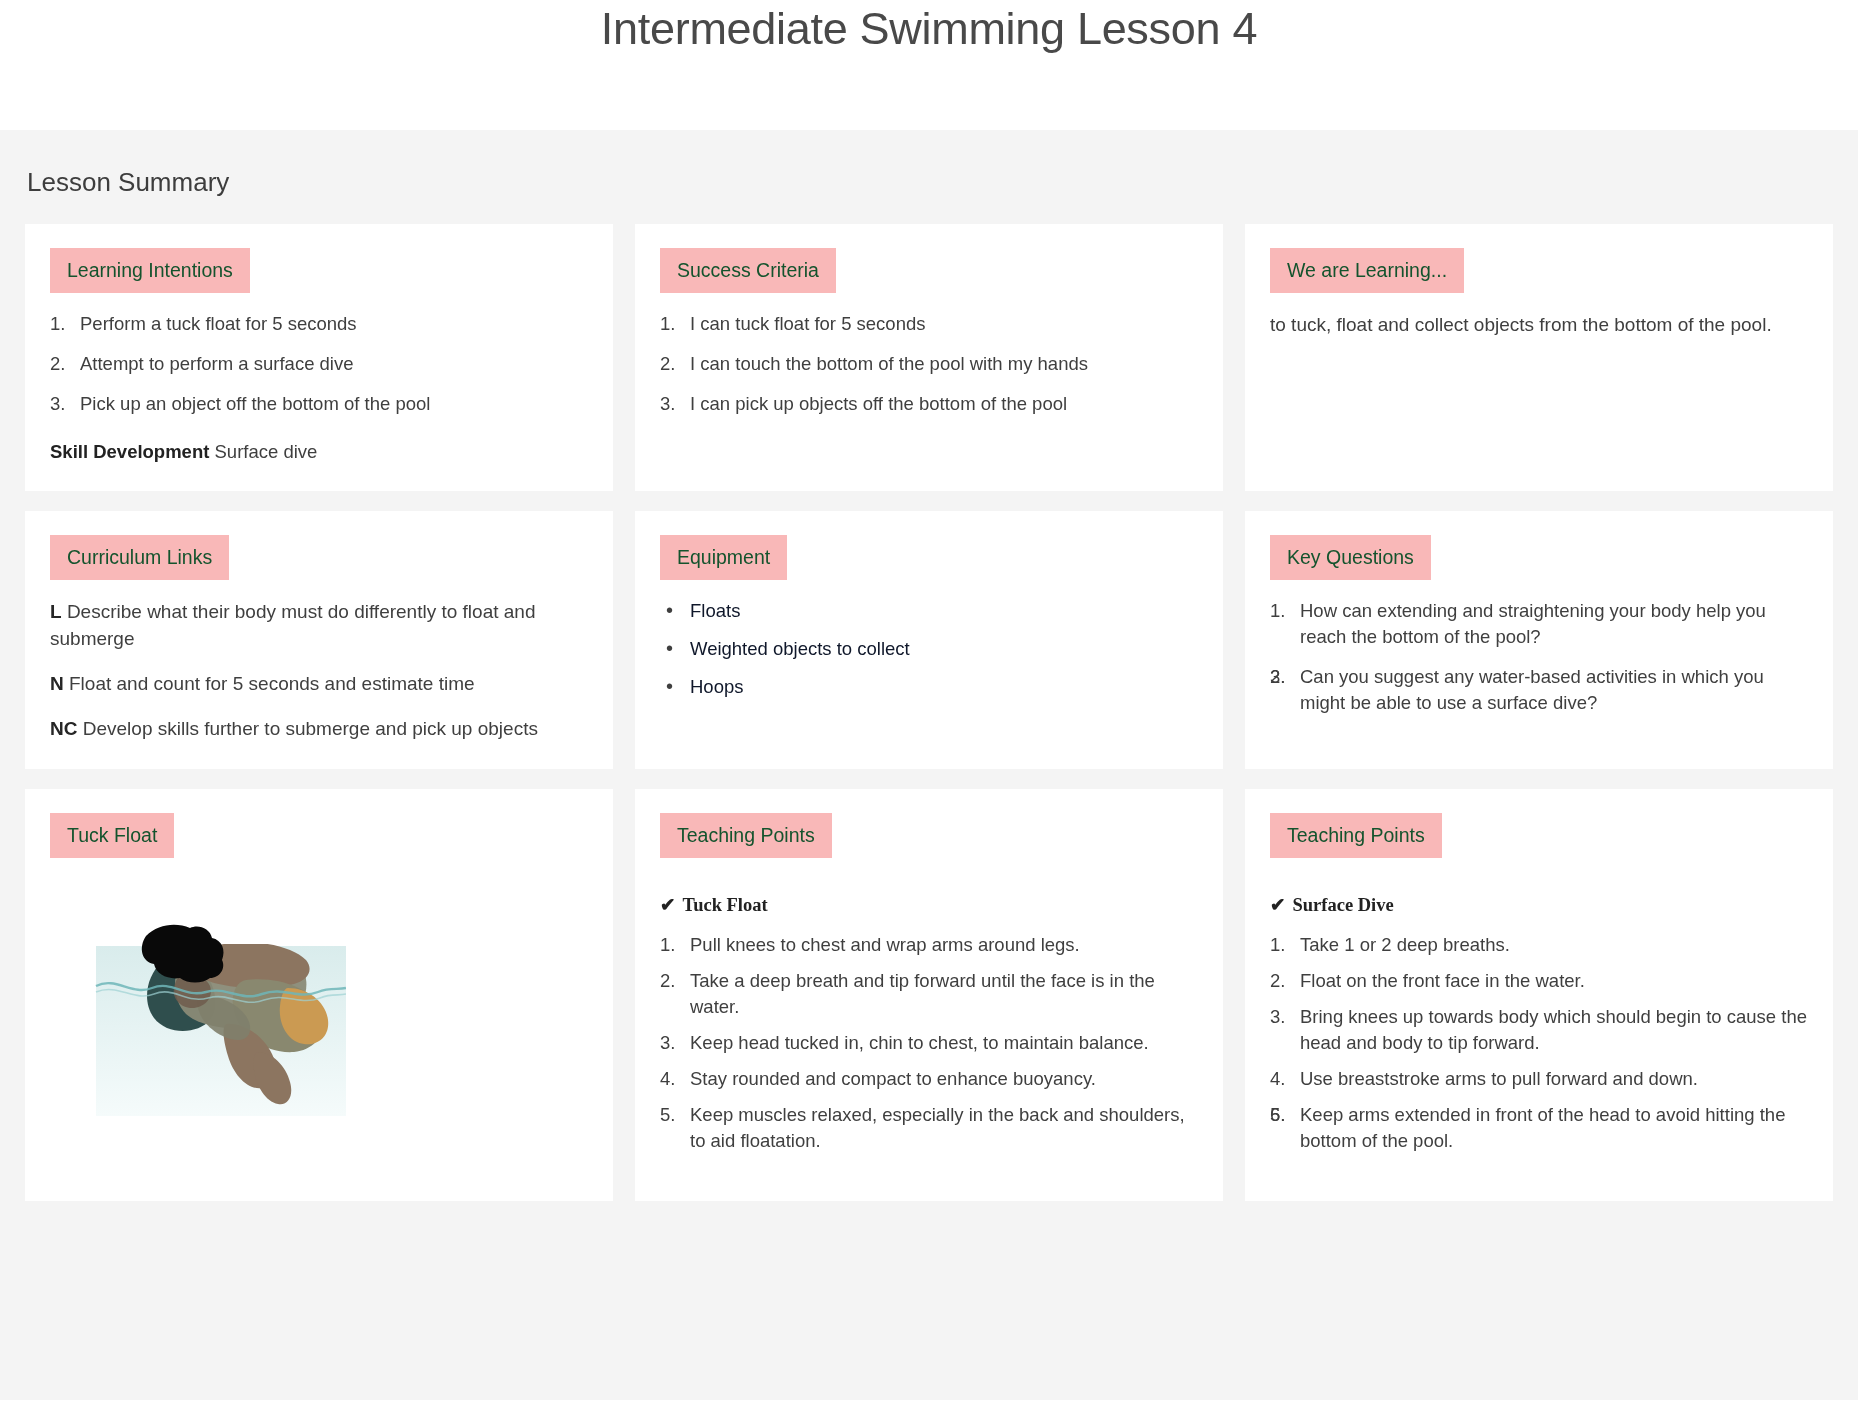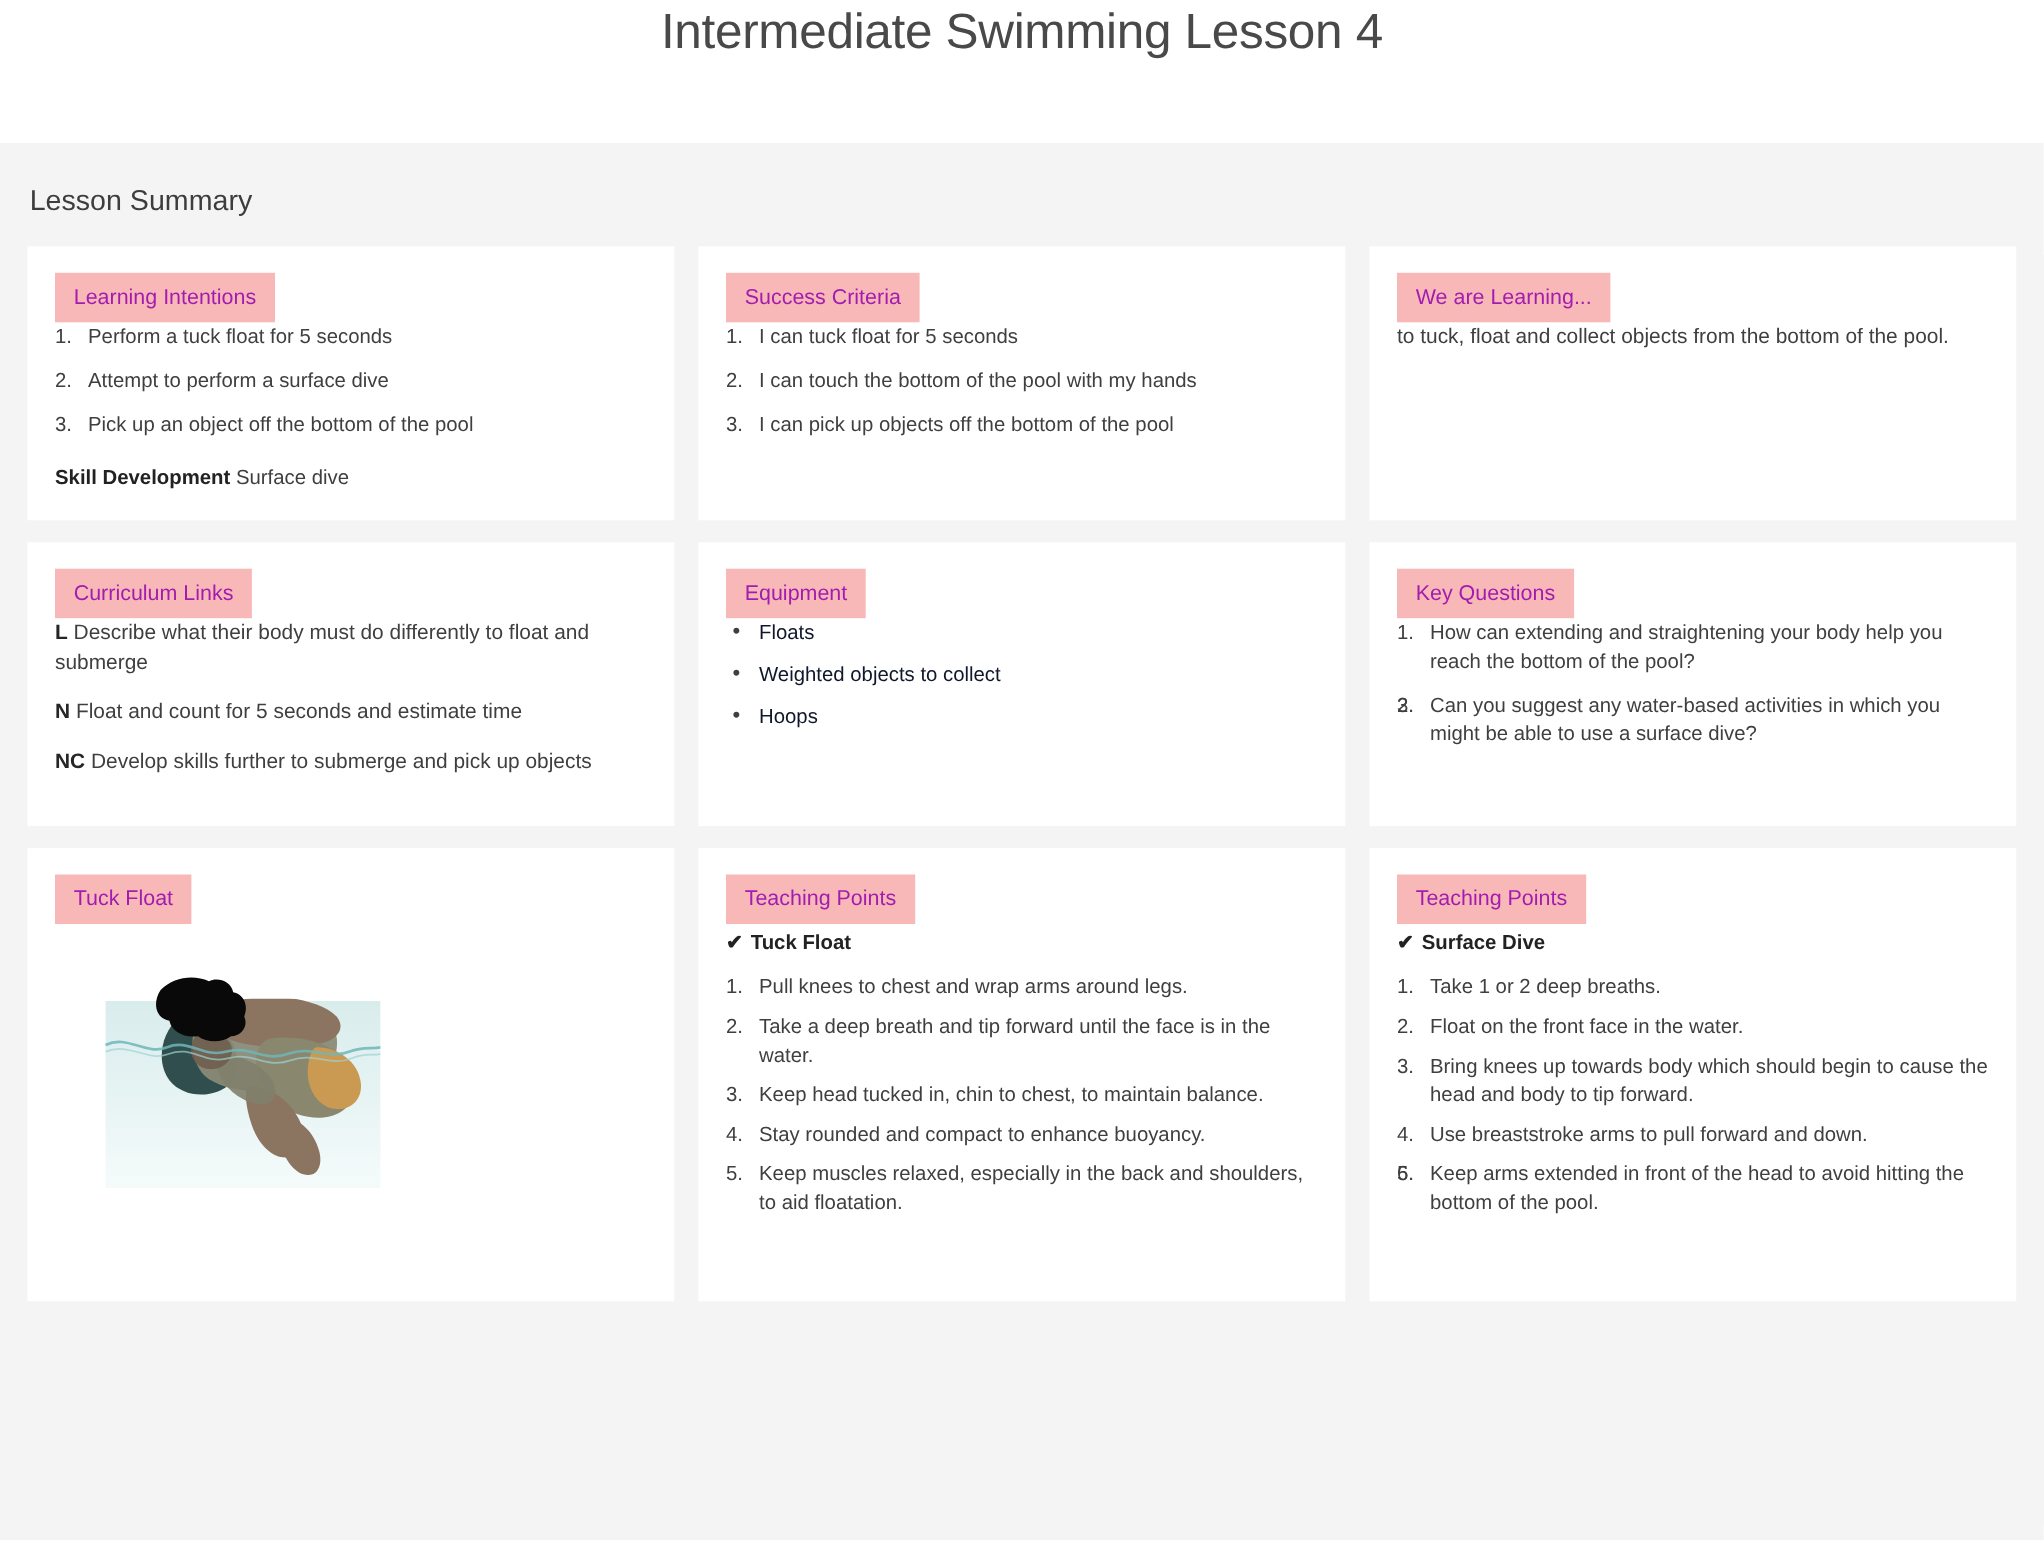--- a/index.html
+++ b/index.html
@@ -61,25 +61,25 @@
     padding: 24px 25px 26px 25px;
     position: relative;
   }
   .card-r1 { min-height: 248px; }
   .card-r2 { min-height: 258px; }
   .card-r3 { min-height: 412px; }
 
   .badge {
     display: inline-block;
     background: #f9b8b8;
-    color: #a21caf;
+    color: #14532d;
     font-size: 19.5px;
     line-height: 22px;
     padding: 11px 17px 12px 17px;
-    margin-bottom: 0;
+    margin-bottom: 18px;
   }
 
   
   ol.num-list, ul.bullet-list {
     margin: 0;
     padding: 0;
     list-style: none;
   }
   ol.num-list > li {
     font-size: 18.5px;
@@ -131,21 +131,22 @@
     color: #3f3f3f;
     margin: 22px 0 0 0;
   }
   .skill-line .lead { font-weight: bold; color: #222; }
 
   .sub-head {
     font-size: 18.5px;
     line-height: 26px;
     font-weight: bold;
     color: #222222;
-    margin: 4px 0 14px 0;
+    margin: 16px 0 14px 0;
+    font-family: Liberation Serif, serif;
   }
   .sub-head .tick { margin-right: 7px; }
 
   
   .illustration {
     margin-top: 8px;
     width: 296px;
     height: 232px;
   }
   .illustration svg { display: block; }

